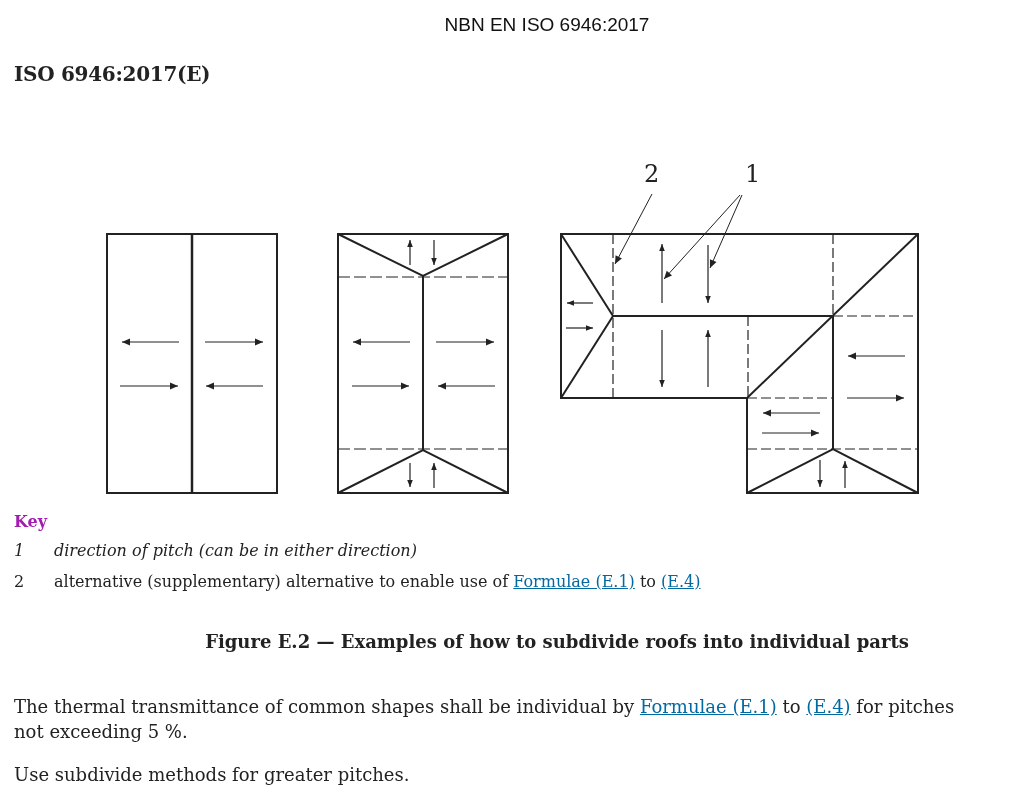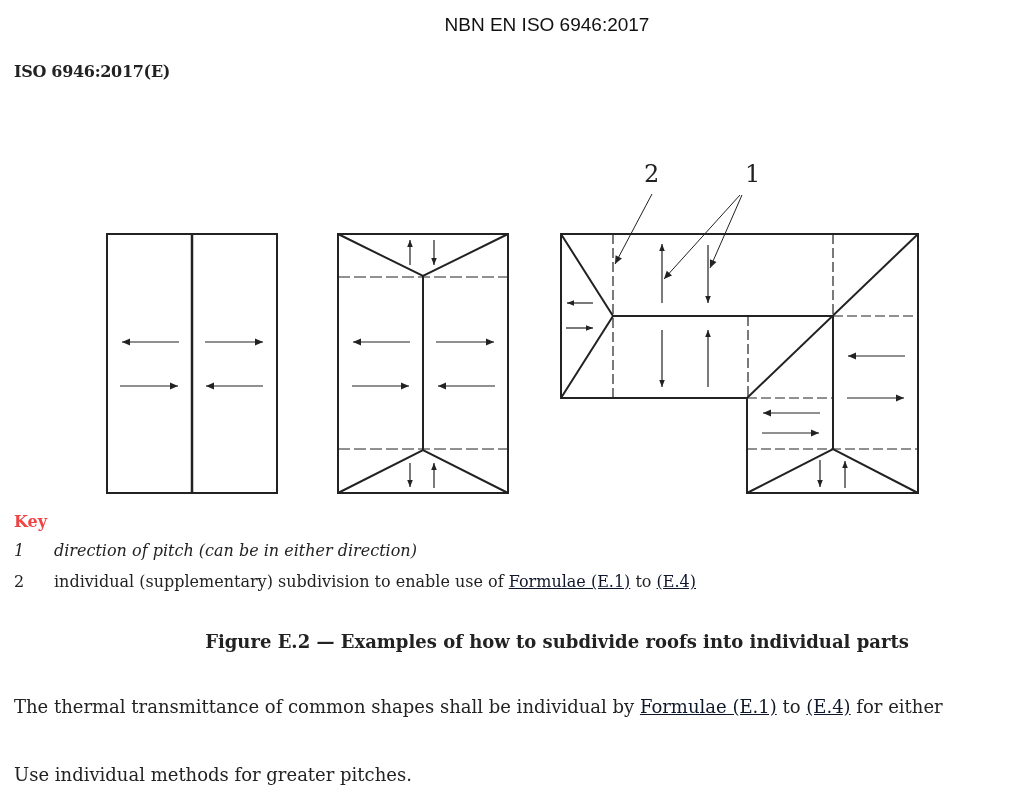--- a/index.html
+++ b/index.html
@@ -1,28 +1,28 @@
 <!DOCTYPE html>
 <html><head>
 <meta charset="utf-8">
 <style>
   html, body { margin: 0; padding: 0; background: #ffffff; }
   body { width: 1024px; height: 799px; position: relative; overflow: hidden; color: #1a1a1a; }
   .header-std { position: absolute; top: 14px; left: 0; width: 1094px; text-align: center;
     font-family: "Liberation Sans", sans-serif; font-size: 19px; color: #111; }
   .doc-id { position: absolute; top: 62px; left: 14px; font-family: "DejaVu Serif", serif;
-    font-weight: bold; font-size: 16px; color: #222; letter-spacing: -0.3px; }
+    font-weight: bold; font-size: 20px; color: #222; letter-spacing: -0.3px; }
   .figure { position: absolute; left: 0; top: 150px; width: 1024px; height: 360px; }
   .figure svg { position: absolute; left: 0; top: 0; }
   .callout { position: absolute; font-family: "DejaVu Serif", serif; font-size: 24px; color: #222; }
   .key-title { position: absolute; top: 512px; left: 14px; font-family: "DejaVu Serif", serif;
-    font-weight: bold; font-size: 16px; color: #ef4444; }
+    font-weight: bold; font-size: 16px; color: #a21caf; }
   .key-row { position: absolute; left: 14px; font-family: "DejaVu Serif", serif; font-size: 16px; color: #222; white-space: nowrap; }
   .key-row .num { display: inline-block; width: 40px; }
-  a.link { color: #0f172a; text-decoration: underline; }
+  a.link { color: #0369a1; text-decoration: underline; }
   .caption { position: absolute; top: 631px; left: 0; width: 1024px; text-align: center;
     font-family: "DejaVu Serif", serif; font-weight: bold; font-size: 18px; color: #222; padding-left: 45px; }
   .para { position: absolute; left: 14px; font-family: "DejaVu Serif", serif; font-size: 18px; color: #222; line-height: 25px; width: 1000px; }
 </style>
 </head>
 <body>
 
 <div class="header-std">NBN EN ISO 6946:2017</div>
 <div class="doc-id">ISO 6946:2017(E)</div>
 
@@ -100,21 +100,22 @@
   </svg>
   <span class="callout" style="left:644px; top:10px;">2</span>
   <span class="callout" style="left:745px; top:10px;">1</span>
 </div>
 
 <div class="key-title">Key</div>
 <div class="key-row" style="top:541px;font-style:italic;">
   <span class="num">1</span><span>direction of pitch (can be in either direction)</span>
 </div>
 <div class="key-row" style="top:572px;">
-  <span class="num">2</span><span>individual (supplementary) subdivision to enable use of </span><a class="link" href="#">Formulae (E.1)</a><span> to </span><a class="link" href="#">(E.4)</a>
+  <span class="num">2</span><span>alternative (supplementary) alternative to enable use of </span><a class="link" href="#">Formulae (E.1)</a><span> to </span><a class="link" href="#">(E.4)</a>
 </div>
 
 <div class="caption">Figure E.2 — Examples of how to subdivide roofs into individual parts</div>
 
 <div class="para" style="top:694px;">
-  <span>The thermal transmittance of common shapes shall be individual by </span><a class="link" href="#">Formulae (E.1)</a><span> to </span><a class="link" href="#">(E.4)</a><span> for either</span><br>
+  <span>The thermal transmittance of common shapes shall be individual by </span><a class="link" href="#">Formulae (E.1)</a><span> to </span><a class="link" href="#">(E.4)</a><span> for pitches</span><br>
+  <span>not exceeding 5 %.</span>
 </div>
-<div class="para" style="top:762px;">Use individual methods for greater pitches.</div>
+<div class="para" style="top:762px;">Use subdivide methods for greater pitches.</div>
 
 </body></html>

